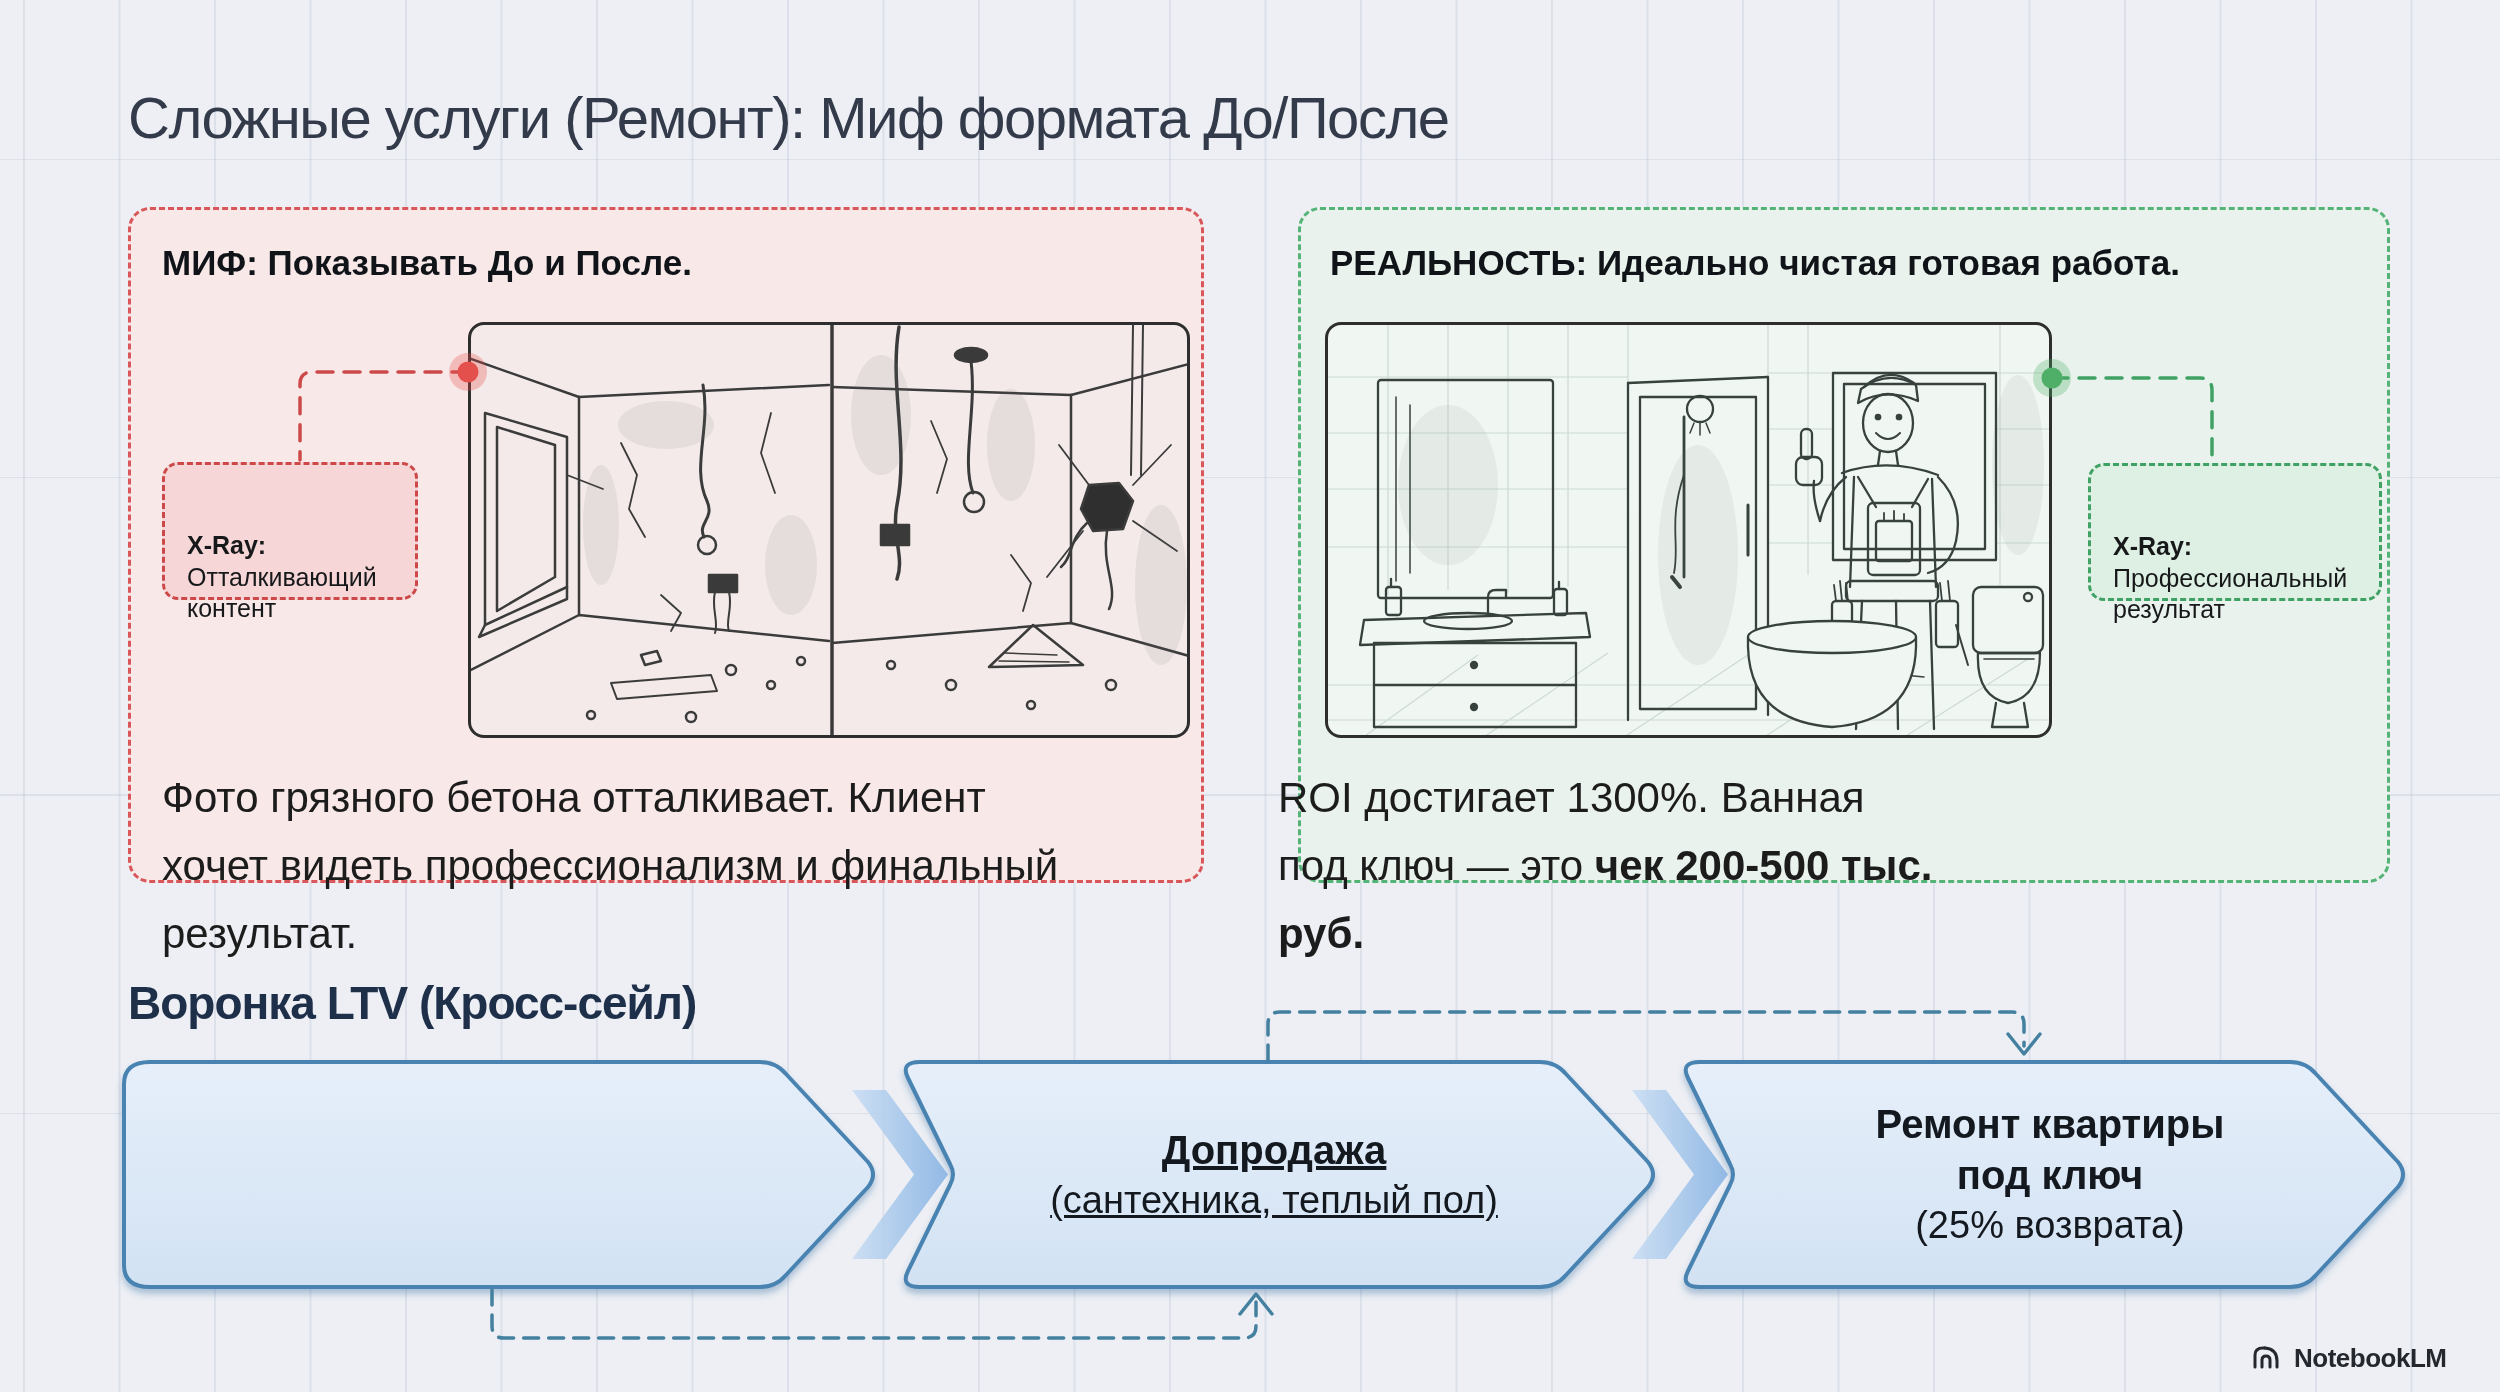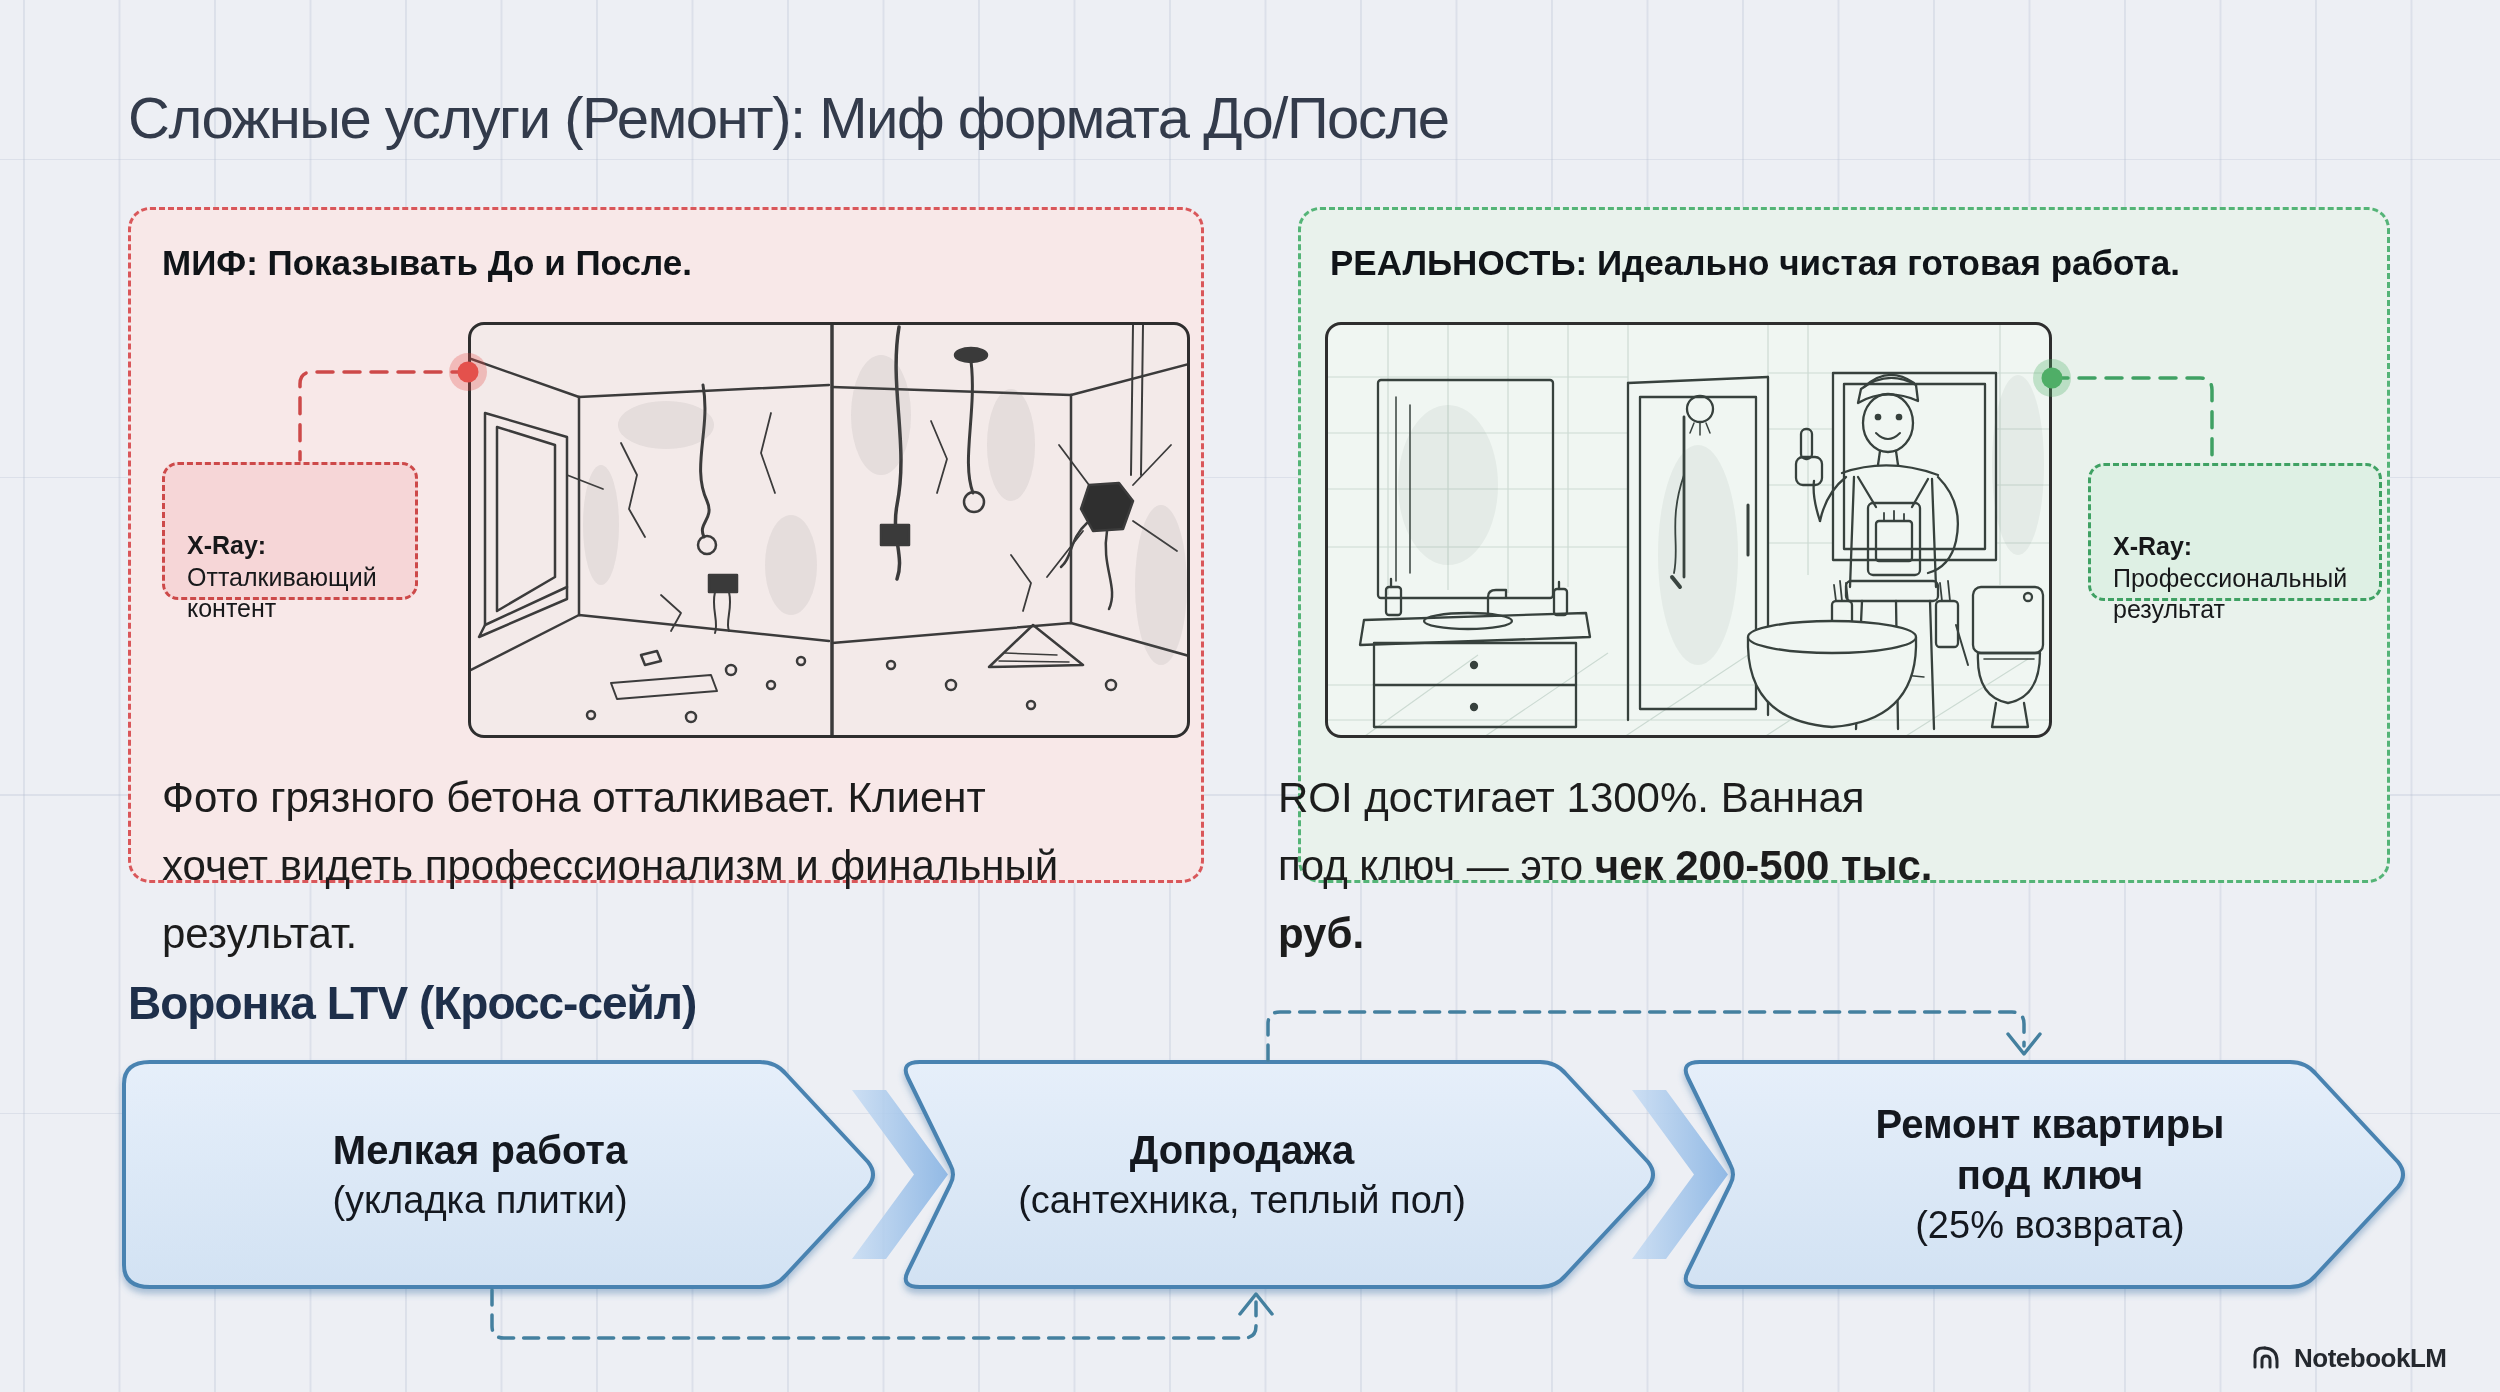--- a/index.html
+++ b/index.html
@@ -58,21 +58,21 @@
     left:128px;top:976px;font-size:46px;font-weight:bold;color:#1e2f4a;
     letter-spacing:-1px;white-space:nowrap;
   }
   .step-label{
     top:1062px;height:225px;display:flex;flex-direction:column;
     align-items:center;justify-content:center;text-align:center;color:#14181f;
   }
   .step-label .t{font-size:40px;font-weight:bold;line-height:1.28;}
   .step-label .s{font-size:38px;line-height:1.28;}
   #step1-label{left:150px;width:660px;}
-  #step2-label{left:932px;width:620px;}
+  #step2-label{left:964px;width:620px;text-decoration:underline;}
   #step3-label{left:1760px;width:580px;}
   #watermark{
     left:2250px;top:1342px;display:flex;align-items:center;gap:12px;
     font-size:26px;font-weight:bold;color:#24282e;letter-spacing:-0.5px;
   }
   svg{display:block;}
 </style>
 </head>
 <body>
 
@@ -292,24 +292,20 @@
     <path filter="url(#fsh)" d="M40,12 L650,12 Q666,12 676,24 L758,112 Q768,124.5 758,137 L676,225 Q666,237 650,237 L40,237 Q14,237 14,215 L14,34 Q14,12 40,12 Z" fill="url(#boxg)" stroke="#4983b1" stroke-width="4" stroke-linejoin="round"></path>
 
     <path filter="url(#fsh)" d="M810,12 L1430,12 Q1446,12 1456,24 L1538,112 Q1548,124.5 1538,137 L1456,225 Q1446,237 1430,237 L810,237 Q790,237 798,221 L840,135 Q846,124.5 840,114 L798,28 Q790,12 810,12 Z" fill="url(#boxg)" stroke="#4983b1" stroke-width="4" stroke-linejoin="round"></path>
 
     <path filter="url(#fsh)" d="M1590,12 L2180,12 Q2196,12 2206,24 L2288,112 Q2298,124.5 2288,137 L2206,225 Q2196,237 2180,237 L1590,237 Q1570,237 1578,221 L1620,135 Q1626,124.5 1620,114 L1578,28 Q1570,12 1590,12 Z" fill="url(#boxg)" stroke="#4983b1" stroke-width="4" stroke-linejoin="round"></path>
 
     <path opacity="0.85" d="M742,40 L776,40 L838,124.5 L776,209 L742,209 L804,124.5 Z" fill="url(#chev)"></path>
     <path opacity="0.85" d="M1522,40 L1556,40 L1618,124.5 L1556,209 L1522,209 L1584,124.5 Z" fill="url(#chev)"></path>
   </svg>
 
-  <div id="step1-label" class="abs step-label">
-    <div class="t">Мелкая работа</div>
-    <div class="s">(укладка плитки)</div>
-  </div>
   <div id="step2-label" class="abs step-label">
     <div class="t">Допродажа</div>
     <div class="s">(сантехника, теплый пол)</div>
   </div>
   <div id="step3-label" class="abs step-label">
     <div class="t">Ремонт квартиры</div>
     <div class="t">под ключ</div>
     <div class="s">(25% возврата)</div>
   </div>
 

